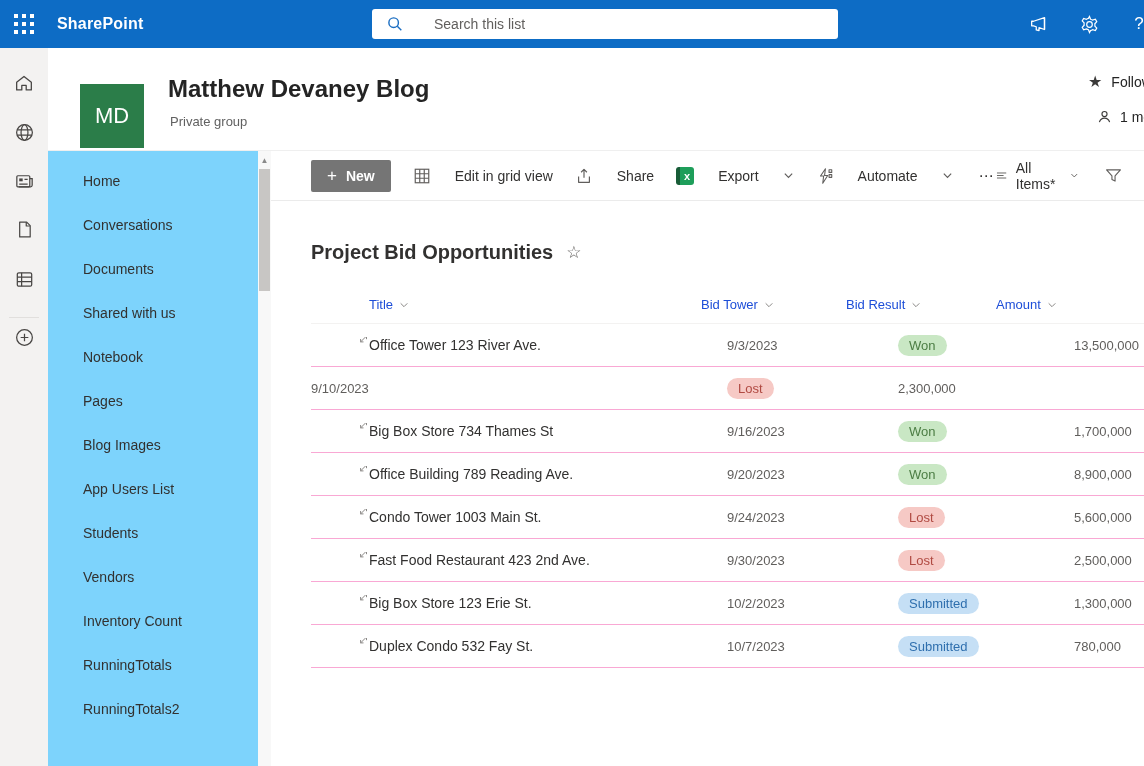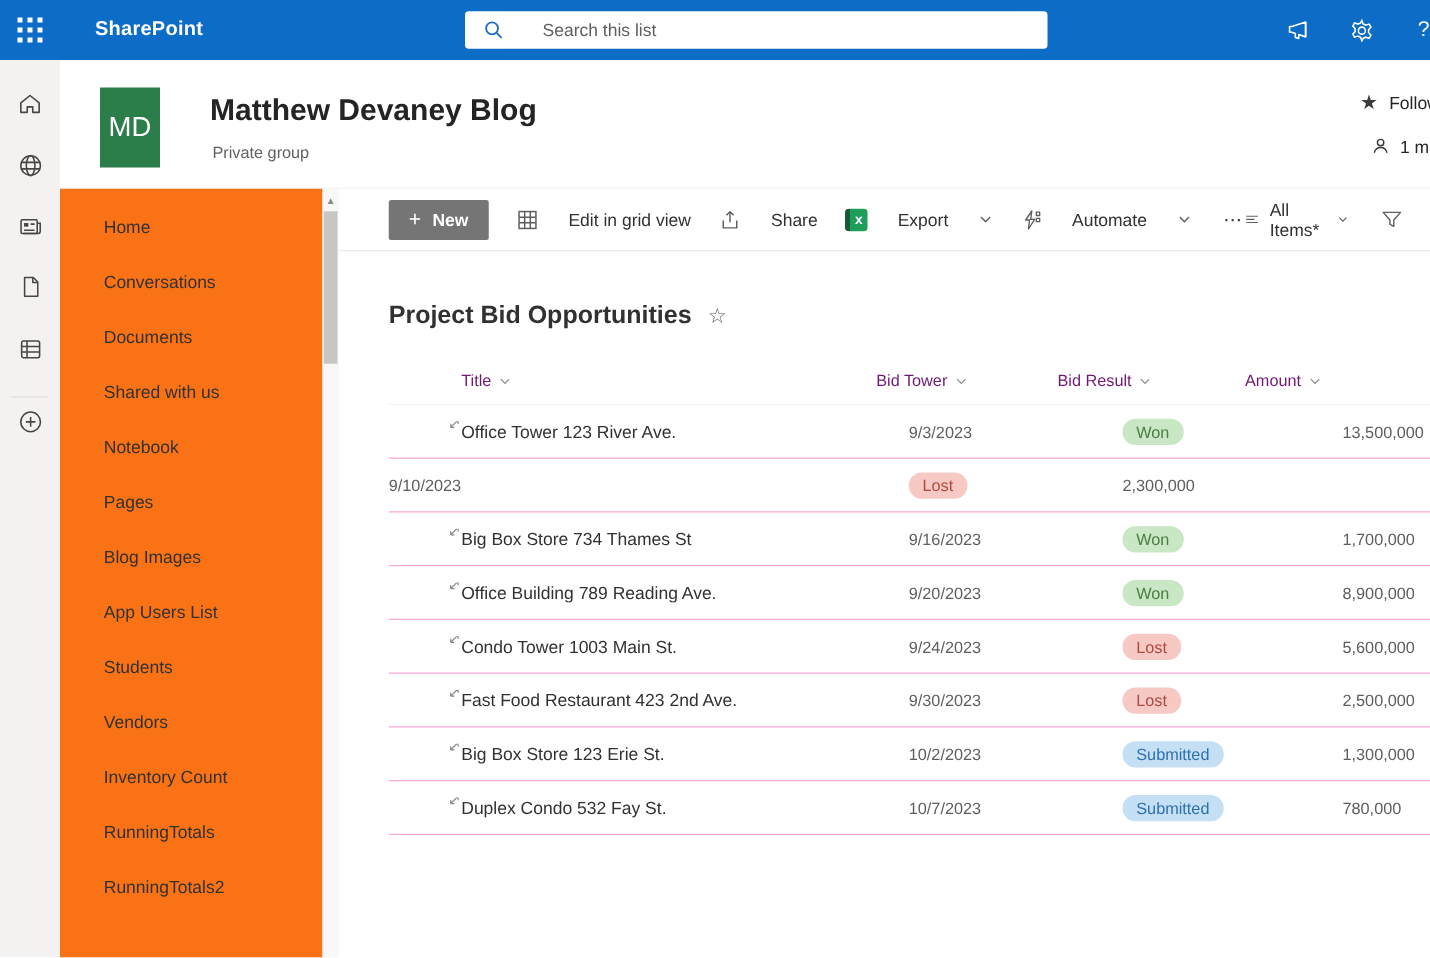--- a/index.html
+++ b/index.html
@@ -9,52 +9,52 @@
     font-family:"Liberation Sans","DejaVu Sans",sans-serif;
     color:#323130;
   }
   svg { display:block; }
 
   
   .topbar { height:48px; background:var(--topbar-blue,#0d6cc5); position:relative; display:flex; align-items:center; }
   .waffle-btn { width:48px; height:48px; display:flex; align-items:center; justify-content:center; cursor:pointer; }
   .waffle { display:grid; grid-template-columns:repeat(3,4px); grid-template-rows:repeat(3,4px); gap:4px; }
   .waffle i { background:#fff; width:4px; height:4px; }
-  .app-name { color:#fff; font-weight:bold; font-size:16px; margin-left:28px; letter-spacing:.2px; }
+  .app-name { color:#fff; font-weight:bold; font-size:16px; margin-left:9px; letter-spacing:.2px; }
   .searchbox { position:absolute; left:372px; top:9px; width:466px; height:30px; background:#fff; border-radius:3px; display:flex; align-items:center; padding-left:14px; gap:30px; }
   .searchbox input { border:none; outline:none; font-size:14px; color:#444; width:390px; background:transparent; }
   .searchbox input::placeholder { color:#605e5c; }
   .topbar-icon { position:absolute; top:0; height:48px; display:flex; align-items:center; justify-content:center; width:34px; color:#fff; cursor:pointer; }
   .tb-megaphone { left:1022px; }
   .tb-gear { left:1072px; }
   .tb-help { left:1122px; color:#fff; font-size:17px; font-weight:400; }
 
   
   .shell { display:flex; height:718px; }
 
   
   .rail { width:48px; background:#f3f2f1; display:flex; flex-direction:column; align-items:center; padding-top:24px; flex:none; }
   .rail-item { width:48px; height:49px; display:flex; align-items:flex-start; justify-content:center; cursor:pointer; }
   .rail-divider { width:30px; border-top:1px solid #e1dfdd; margin:0 0 8px 0; }
 
   .right-col { flex:1; display:flex; flex-direction:column; min-width:0; }
 
   
   .site-header { height:102px; position:relative; background:#fff; flex:none; }
-  .avatar { position:absolute; left:32px; top:22px; width:48px; height:64px; background:var(--avatar-green,#2b7d49); color:#fff; font-size:22px; display:flex; align-items:center; justify-content:center; }
+  .avatar { position:absolute; left:32px; top:36px; width:64px; height:64px; background:var(--avatar-green,#2b7d49); color:#fff; font-size:22px; display:flex; align-items:center; justify-content:center; }
   .site-title { position:absolute; left:120px; top:27px; font-size:24px; font-weight:600; color:#242424; white-space:nowrap; }
   .site-sub { position:absolute; left:122px; top:66px; font-size:13px; color:#616161; }
   .follow-btn { position:absolute; left:1040px; top:24px; display:flex; align-items:center; gap:9px; font-size:14px; color:#242424; white-space:nowrap; cursor:pointer; }
   .follow-star { color:#3b3a39; font-size:16px; }
   .members-btn { position:absolute; left:1048px; top:60px; display:flex; align-items:center; gap:7px; font-size:14px; color:#242424; white-space:nowrap; cursor:pointer; }
 
   
   .lower { flex:1; display:flex; border-top:1px solid #efefef; min-height:0; }
 
-  .sidebar { width:210px; flex:none; padding-top:8px; background:#f97316; }
+  .sidebar { width:210px; flex:none; padding-top:8px; background:#7dd3fc; }
   .sidebar ul { list-style:none; }
   .nav-item { height:44px; display:flex; align-items:center; padding-left:35px; font-size:14px; color:#323130; cursor:pointer; white-space:nowrap; }
 
   .scrollbar { width:13px; flex:none; background:#f8f8f8; position:relative; }
   .scroll-arrow { position:absolute; top:5px; left:0; width:13px; text-align:center; font-size:8px; color:#8a8a8a; cursor:pointer; }
   .scroll-thumb { position:absolute; top:18px; left:1px; width:11px; height:122px; background:#c8c6c4; cursor:pointer; }
 
   .content { flex:1; min-width:0; background:#fff; }
 
   
@@ -69,21 +69,21 @@
   .view-sel { display:flex; align-items:center; gap:8px; font-size:14px; color:#323130; cursor:pointer; }
   .icon-btn { margin-left:26px; cursor:pointer; display:flex; align-items:center; }
 
   
   .list-title-row { margin:40px 0 0 40px; display:flex; align-items:center; gap:13px; }
   .list-title { font-size:20px; font-weight:600; color:#323130; }
   .fav-star { color:#605e5c; font-size:17px; cursor:pointer; }
 
   .table { margin:22px 0 0 40px; }
   .thead, .trow { display:grid; grid-template-columns:390px 145px 150px 1fr; align-items:center; }
-  .thead { height:38px; font-size:13px; color:#701a75; border-bottom:1px solid #f3f2f1; }
+  .thead { height:38px; font-size:13px; color:#1d4ed8; border-bottom:1px solid #f3f2f1; }
   .th { display:flex; align-items:center; gap:6px; cursor:pointer; }
   .th-title { padding-left:58px; }
   .trow { height:43px; border-bottom:1px solid #f9a8d4; font-size:13px; color:#605e5c; cursor:pointer;gap:26px; }
   .cell-title { padding-left:46px; font-size:14px; color:#323130; display:flex; align-items:flex-end; gap:1px; white-space:nowrap; overflow:hidden; }
   .title-glyph { transform:translateY(-7px); flex:none; }
   .badge { display:inline-block; padding:3px 11px; border-radius:11px; font-size:13px; }
   .badge.won { background:var(--won-bg,#c9e7c4); color:var(--won-text,#4c7d44); }
   .badge.lost { background:var(--lost-bg,#f6c9c5); color:var(--lost-text,#b04a42); }
   .badge.submitted { background:var(--submitted-bg,#c5dff5); color:var(--submitted-text,#2f6fae); }
 </style>

